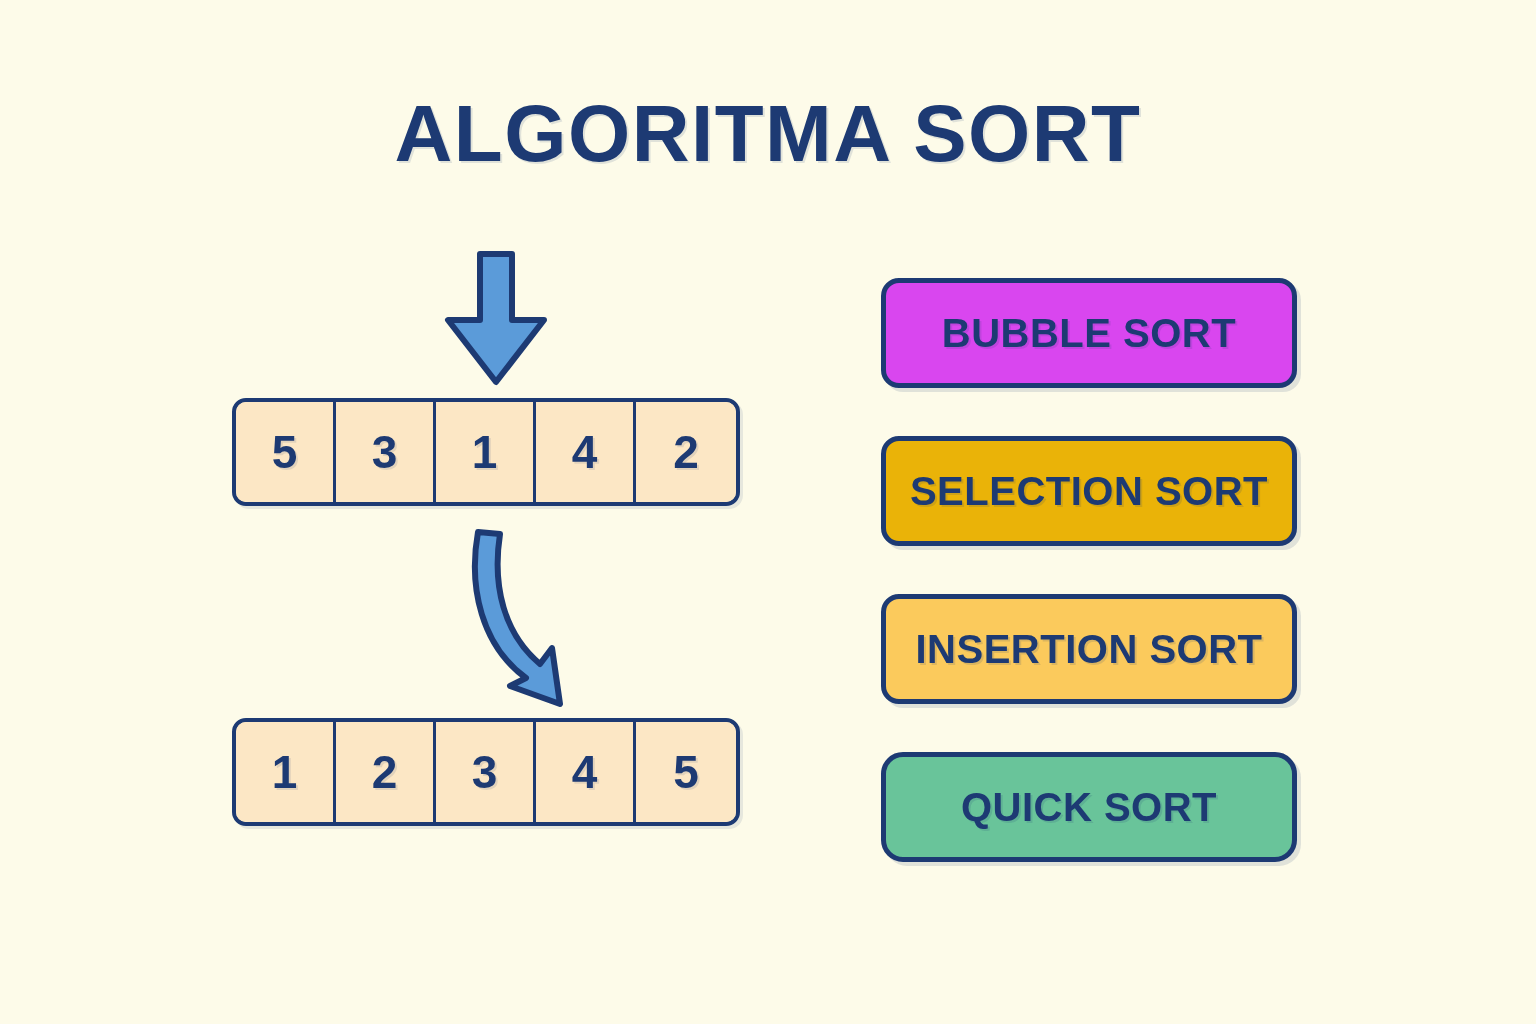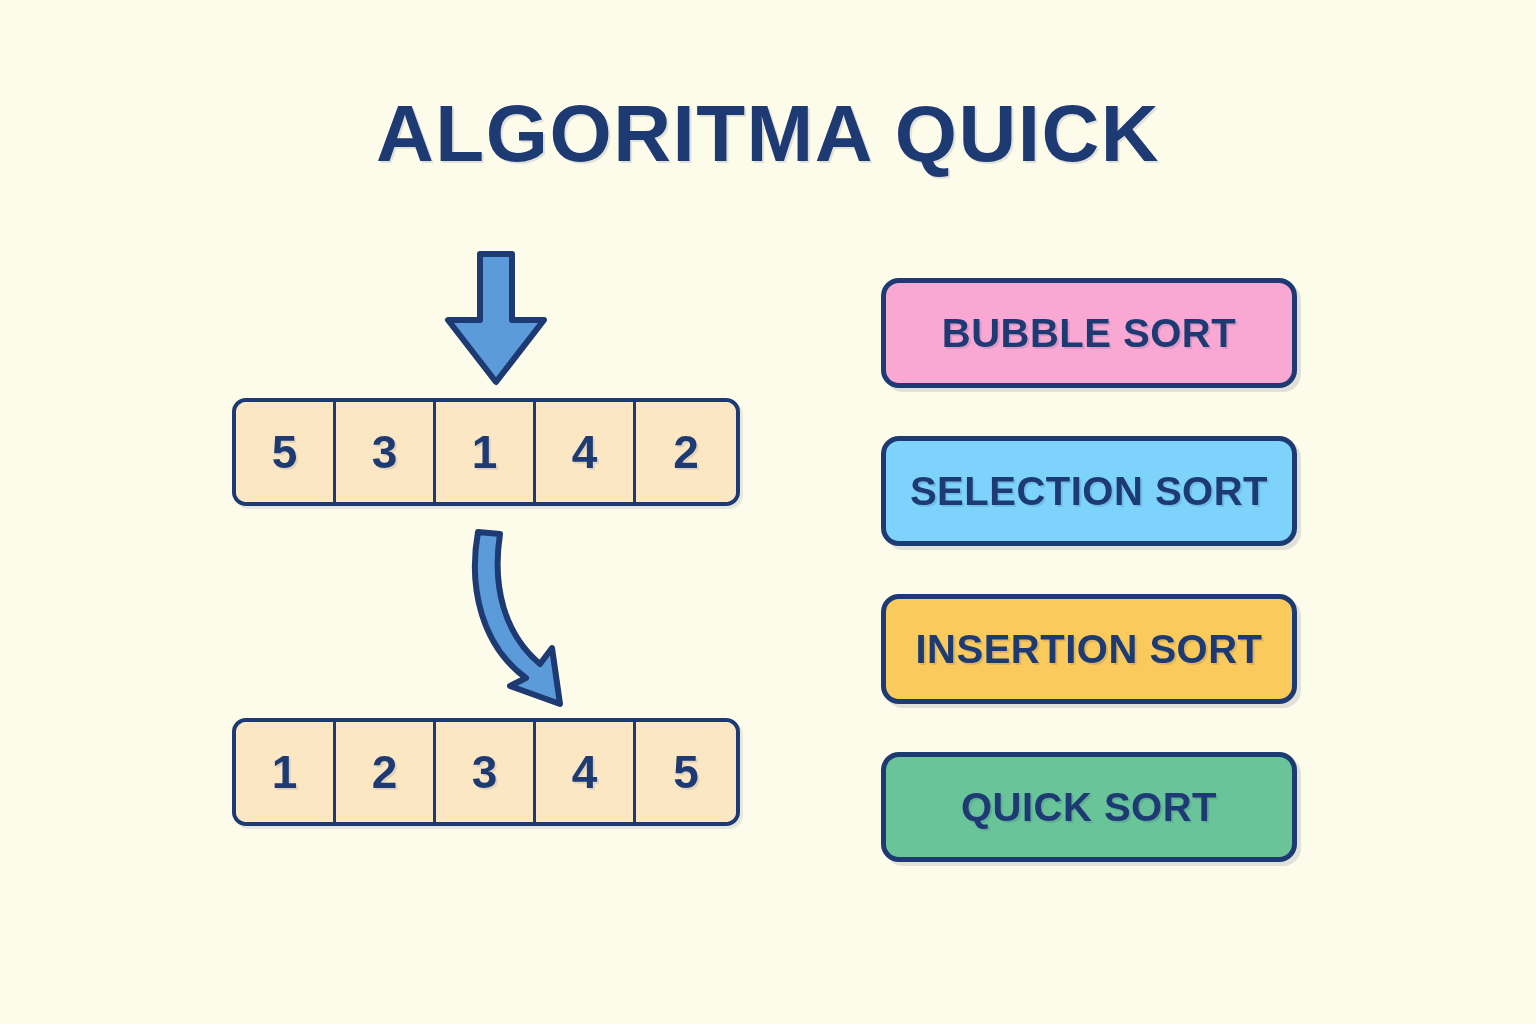--- a/index.html
+++ b/index.html
@@ -114,28 +114,28 @@
     font-size:40px;
     font-weight:bold;
     letter-spacing:0.5px;
     color:#1d3a73;
     text-shadow:2px 2px 0 rgba(29,58,115,0.14);
     box-shadow:4px 4px 0 rgba(29,58,115,0.13);
     white-space:nowrap;
     cursor:pointer;
     user-select:none;
   }
-  .algo-button:last-child { margin-bottom:5px; }
+  .algo-button:last-child { margin-bottom:5px;border-radius:22px; }
 </style>
 </head>
 <body style="background: rgb(253, 251, 233);">
 
 <div id="stage">
 
-  <div id="page-title">ALGORITMA QUICK</div>
+  <div id="page-title">ALGORITMA SORT</div>
 
   <div id="left-panel">
 
     <svg id="arrow-down-straight" viewBox="0 0 120 140">
       <polygon points="44,6 76,6 76,72 108,72 60,134 12,72 44,72" fill="#5b9bd9" stroke="#1d3a73" stroke-width="6" stroke-linejoin="round"></polygon>
     </svg>
 
     <div class="array-row" id="array-unsorted">
       <div class="array-cell">5</div>
       <div class="array-cell">3</div>
@@ -152,19 +152,19 @@
       <div class="array-cell">1</div>
       <div class="array-cell">2</div>
       <div class="array-cell">3</div>
       <div class="array-cell">4</div>
       <div class="array-cell">5</div>
     </div>
 
   </div>
 
   <div id="button-list">
-    <div class="algo-button" style="background: #f9a8d4;">BUBBLE SORT</div>
-    <div class="algo-button" style="background: #7dd3fc;">SELECTION SORT</div>
+    <div class="algo-button" style="background: #d946ef;">BUBBLE SORT</div>
+    <div class="algo-button" style="background: #eab308;">SELECTION SORT</div>
     <div class="algo-button" style="background: rgb(251, 202, 92); margin-top: 34px;">INSERTION SORT</div>
     <div class="algo-button" style="background: rgb(105, 196, 154);">QUICK SORT</div>
   </div>
 
 </div>
 
 </body></html>

